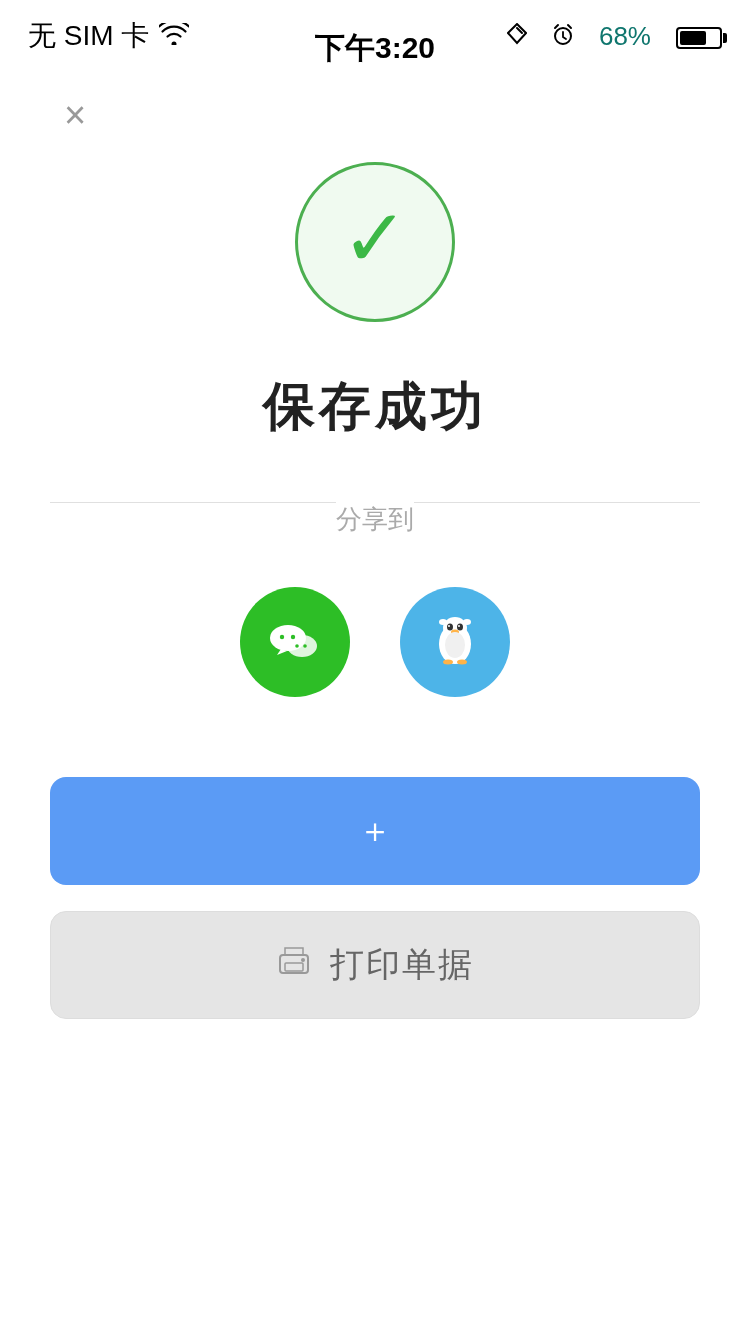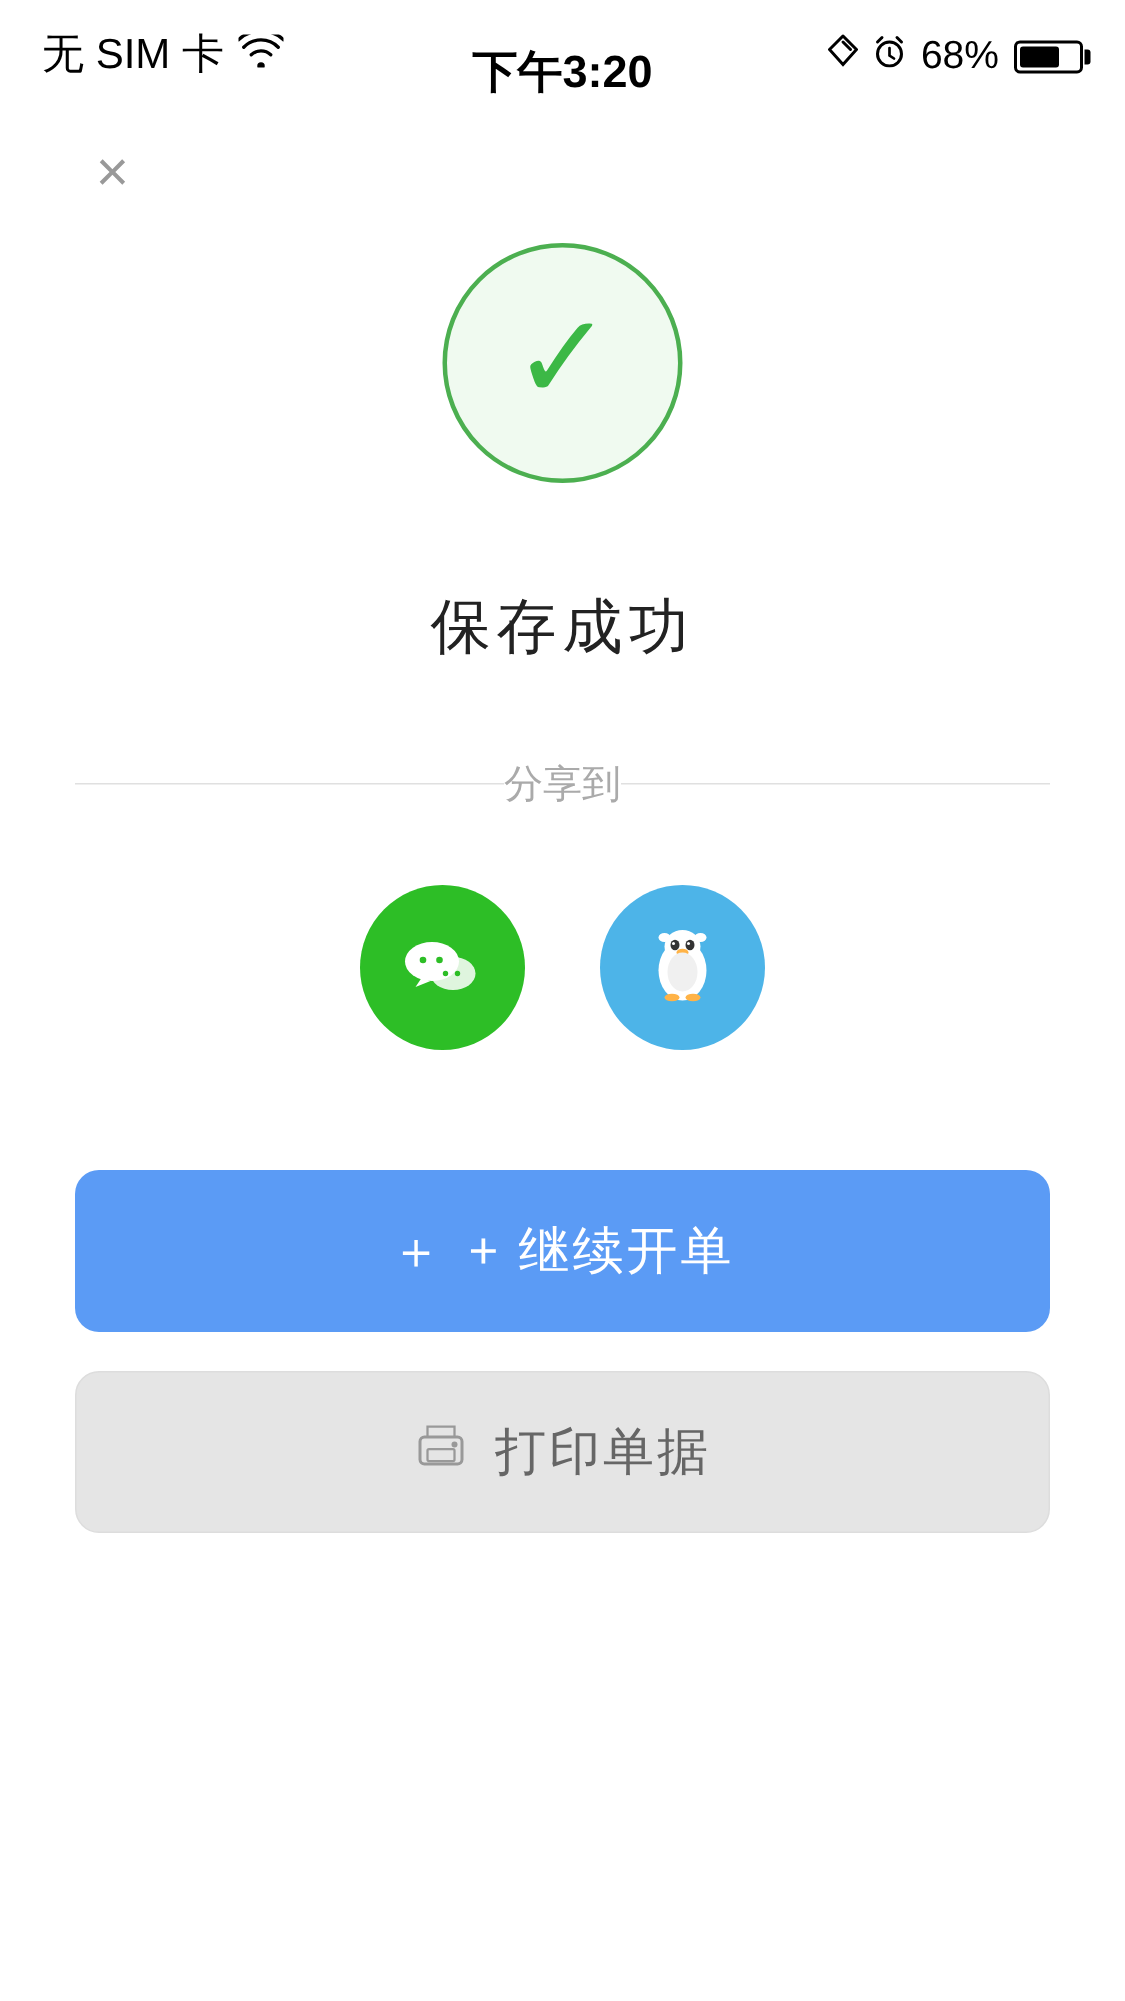--- a/index.html
+++ b/index.html
@@ -36,23 +36,23 @@
       font-weight: 600;
       color: #000;
       position: absolute;
       left: 50%;
       transform: translateX(-50%);
       top: 28px;
     }
     .status-right {
       display: flex;
       align-items: flex-start;
-      gap: 10px;
+      gap: 25px;
       font-size: 26px;
-      color: #000000;
+      color: #0f766e;
     }
     .battery-icon {
       width: 46px;
       height: 22px;
       border: 2px solid #000;
       border-radius: 4px;
       position: relative;
       display: inline-flex;
       align-items: center;
       padding: 2px;
@@ -122,40 +122,40 @@
     }
     .checkmark {
       font-size: 80px;
       color: #3cb846;
       line-height: 1;
       margin-top: -6px;
     }
 
     
     .success-title {
-      margin-top: 68px;
-      font-size: 40px;
+      margin-top: 50px;
+      font-size: 52px;
       color: #222;
-      font-weight: 400;
+      font-weight: 700;
       letter-spacing: 4px;
     }
 
     
     .share-section {
       width: 100%;
       margin-top: 60px;
       position: relative;
       display: flex;
       flex-direction: column;
       align-items: center;
     }
     .share-divider-row {
       width: 100%;
       display: flex;
-      align-items: center;
+      align-items: flex-start;
     }
     .divider-line {
       flex: 1;
       height: 1px;
       background: #e0e0e0;
     }
     .share-label {
       font-size: 26px;
       color: #aaa;
       white-space: nowrap;
@@ -322,21 +322,20 @@
           <ellipse cx="46" cy="14" rx="4" ry="3" fill="white"></ellipse>
         </svg>
       </div>
     </div>
   </div>
 
   <div class="buttons-section">
 
     <button class="btn btn-primary">
       <span style="font-size:34px; color:#fff;">＋</span>
-      <span style="color:#fff; font-size:34px; letter-spacing:2px;">+ 继续开单</span>
     </button>
 
     <button class="btn btn-secondary">
       <span style="font-size:32px; color:#888;">
         <svg width="36" height="32" viewBox="0 0 36 32" fill="none">
           <rect x="4" y="10" width="28" height="18" rx="3" stroke="#999" stroke-width="2" fill="none"></rect>
           <rect x="9" y="18" width="18" height="8" rx="1" stroke="#999" stroke-width="1.5" fill="none"></rect>
           <path d="M9 10V3h18v7" stroke="#999" stroke-width="1.5" fill="none"></path>
           <circle cx="27" cy="15" r="2" fill="#999"></circle>
         </svg>

